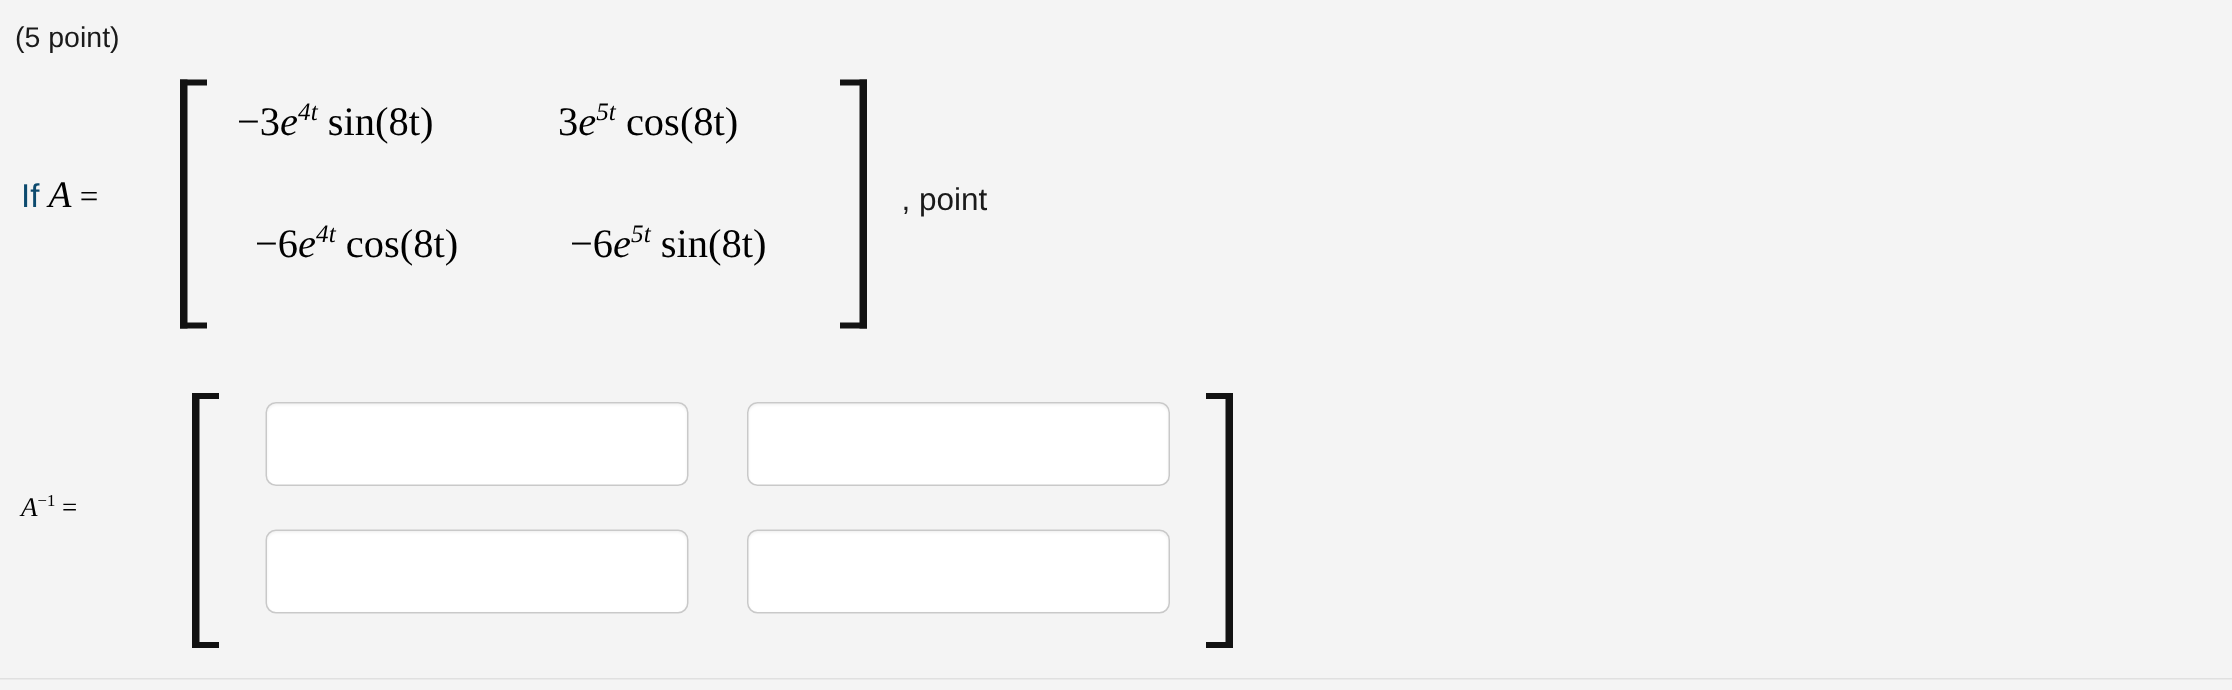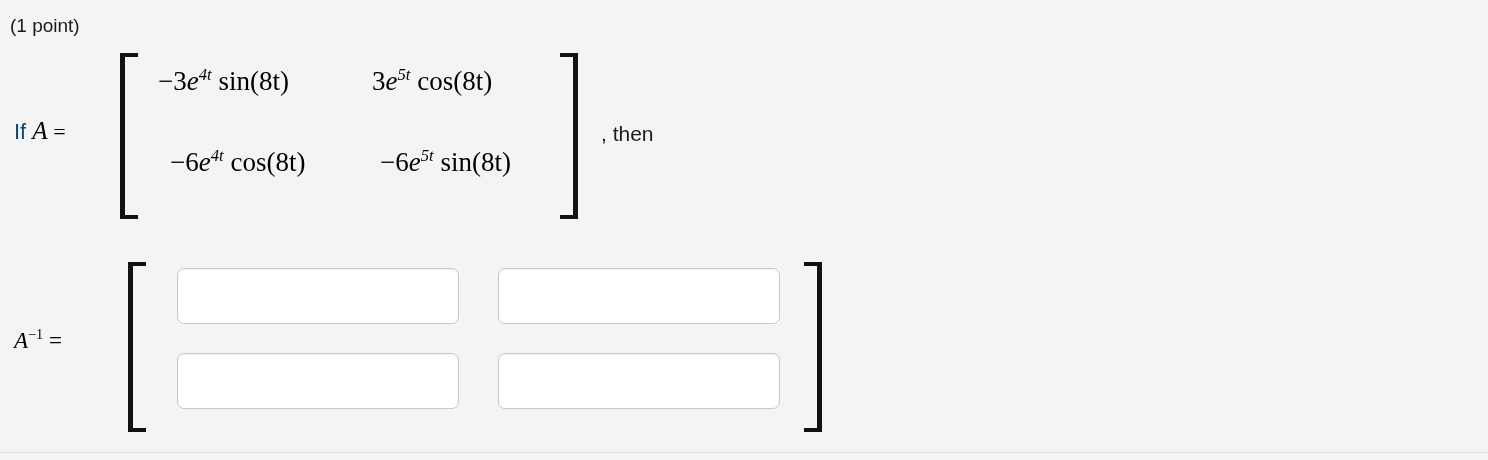--- a/index.html
+++ b/index.html
@@ -117,21 +117,21 @@
   .gc-r1 { top: 96px; margin-left: 12px; }
   .gc-c0 { left: 18px; }
   .gc-c1 { left: 232px; }
   .gc-r1.gc-c1 { left: 228px; }
 
   
   .ainv-label {
     position: absolute;
     left: 14px;
     top: 329px;
-    font-size: 23px;
+    font-size: 18px;
     line-height: 1;
     white-space: nowrap;
   }
 
   #answer-matrix-bracket-left  { left: 128px; top: 262px; width: 18px; height: 170px; }
   #answer-matrix-bracket-right { left: 804px; top: 262px; width: 18px; height: 170px; }
 
   .answer-grid {
     position: absolute;
     left: 177px;
@@ -167,21 +167,21 @@
     width: 1488px;
     height: 1px;
     background: #e0e0e0;
   }
 </style>
 </head>
 <body>
 
 <div id="page">
 
-  <div class="points-label">(1 point)</div>
+  <div class="points-label">(5 point)</div>
 
   <div class="if-label">
     <span class="kw">If</span><span class="kw">&nbsp;</span><span class="math">A</span><span class="mathup">&nbsp;</span><span class="mathup">=</span>
   </div>
 
   <div class="bracket left" id="given-matrix-bracket-left"></div>
   <div class="bracket right" id="given-matrix-bracket-right"></div>
 
   <div class="given-cells">
 
@@ -196,21 +196,21 @@
     <div class="given-cell gc-r1 gc-c0">
       <span class="mathup">−6</span><span class="math">e</span><span class="math sup">4t</span><span class="mathup">&nbsp;</span><span class="mathup">cos(8t)</span>
     </div>
 
     <div class="given-cell gc-r1 gc-c1">
       <span class="mathup">−6</span><span class="math">e</span><span class="math sup">5t</span><span class="mathup">&nbsp;</span><span class="mathup">sin(8t)</span>
     </div>
 
   </div>
 
-  <div class="then-label">, then</div>
+  <div class="then-label">, point</div>
 
   <div class="ainv-label">
     <span class="math">A</span><span class="mathup sup">−1</span><span class="mathup">&nbsp;</span><span class="mathup">=</span>
   </div>
 
   <div class="bracket left" id="answer-matrix-bracket-left"></div>
   <div class="bracket right" id="answer-matrix-bracket-right"></div>
 
   <div class="answer-grid">
     <input type="text" class="answer-input ai-r0 ai-c0" value="" style="">

